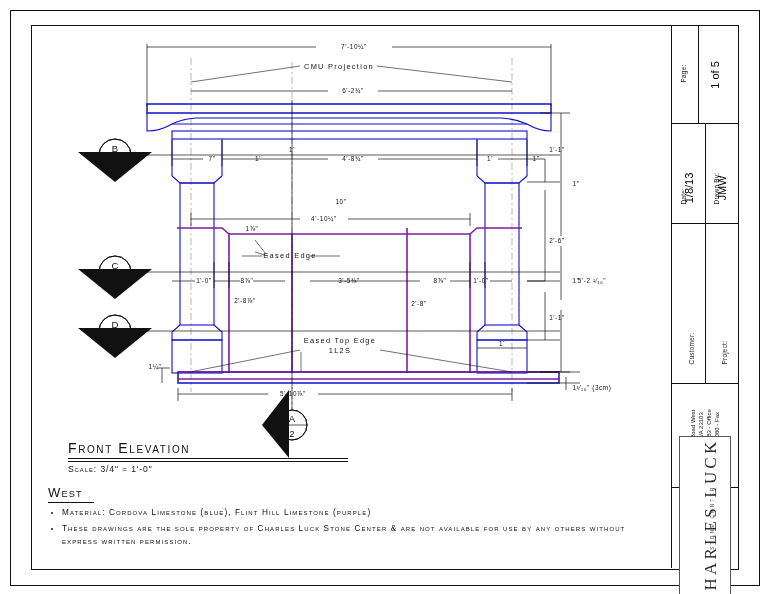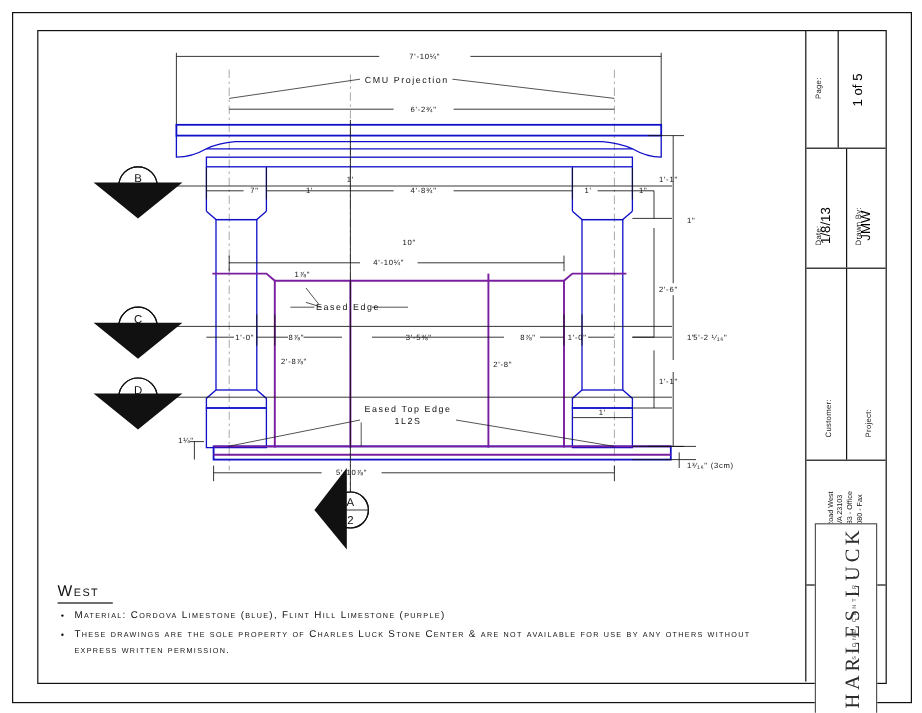--- a/index.html
+++ b/index.html
@@ -277,20 +277,29 @@
     <text class="dimtxt" x="592" y="283" text-anchor="middle">5'-2 ¹⁄₁₆"</text>
     <text class="dimtxt" x="576" y="283" text-anchor="middle">1"</text>
     <text class="dimtxt" x="557" y="320" text-anchor="middle">1'-1"</text>
     <text class="dimtxt" x="592" y="390" text-anchor="middle">1³⁄₁₆" (3cm)</text>
 
     <text class="dimtxt" x="155" y="369" text-anchor="middle">1¼"</text>
     <text class="dimtxt" x="293" y="396" text-anchor="middle">5'-10⅞"</text>
     <text class="dimtxt" x="502" y="346" text-anchor="middle">1'</text>
   </svg>
 
+  <div class="cap" style="left:68px;top:440px;width:280px;">
+    <div class="cap-title">Front Elevation</div>
+    <div class="rule1"></div>
+    <div class="rule2"></div>
+    <div class="cap-scale">
+      <span>Scale:</span>
+      <span>3/4" = 1'-0"</span>
+    </div>
+  </div>
 
   <div class="cap" style="left:48px;top:485px;width:600px;">
     <div class="notes-h">West</div>
     <div class="rule2" style="width:46px;"></div>
     <ul class="notes">
       <li class="note-li">Material: Cordova Limestone (blue), Flint Hill Limestone (purple)</li>
       <li class="note-li">These drawings are the sole property of Charles Luck Stone Center &amp; are not available for use by any others without express written permission.</li>
     </ul>
   </div>
 

